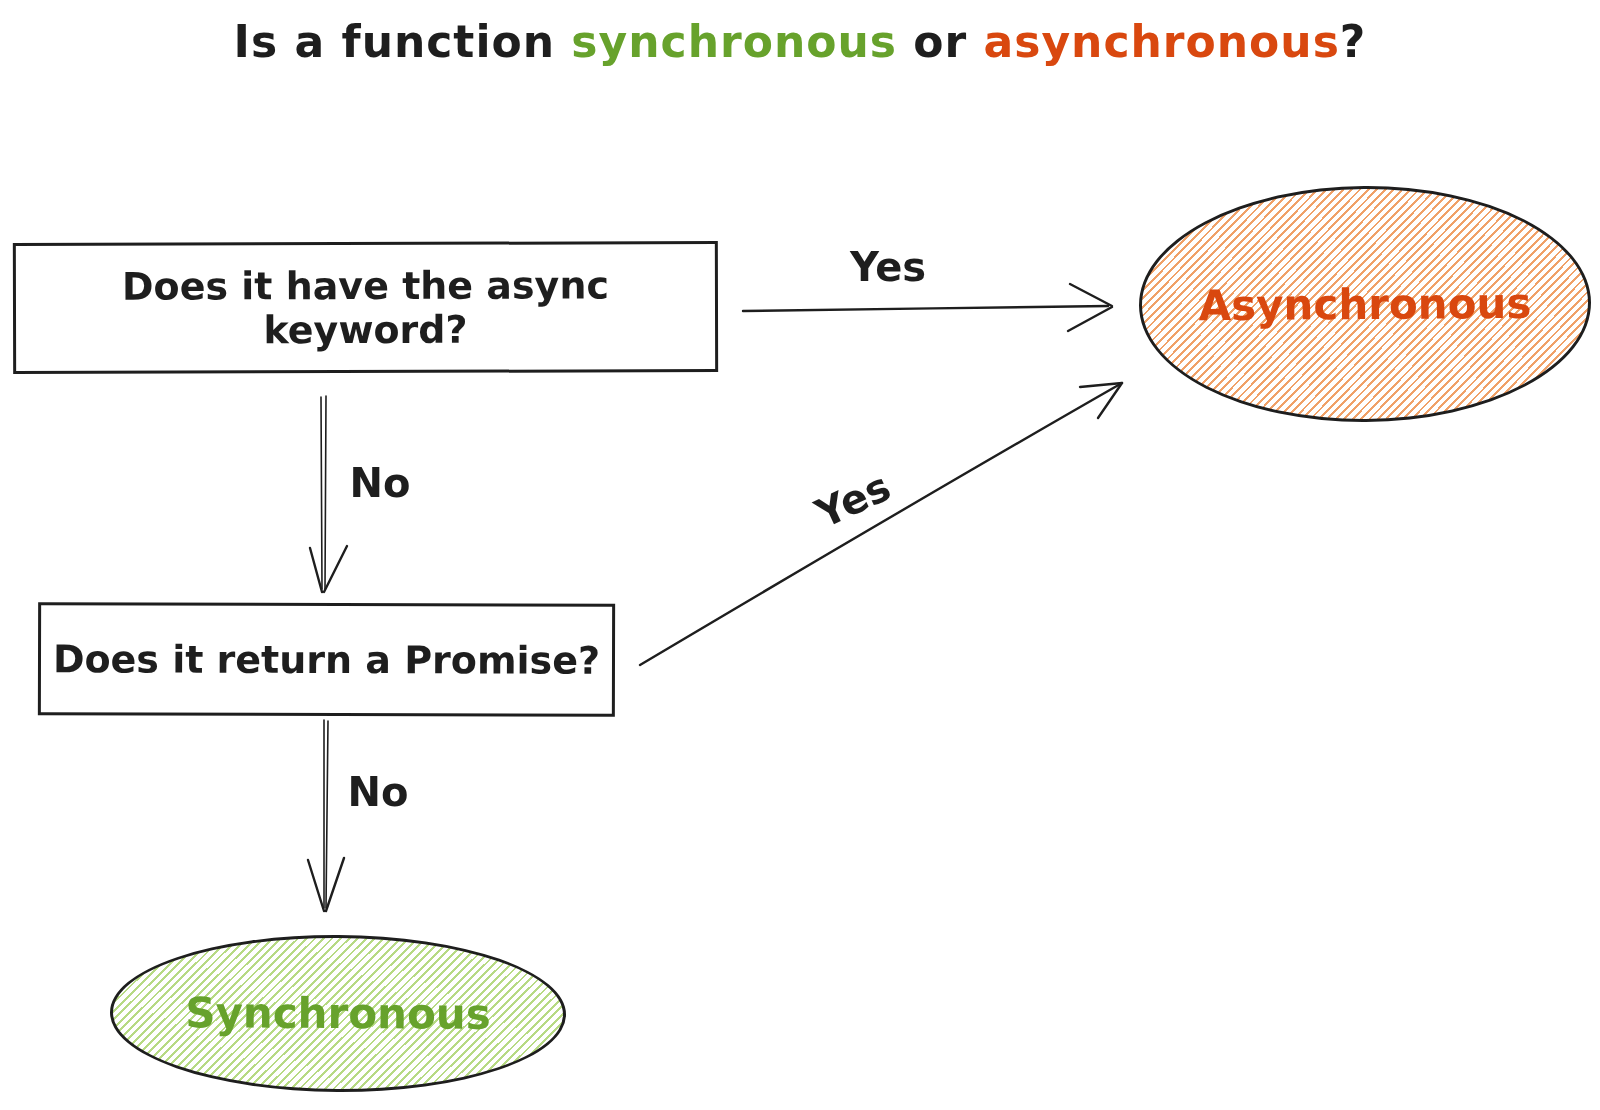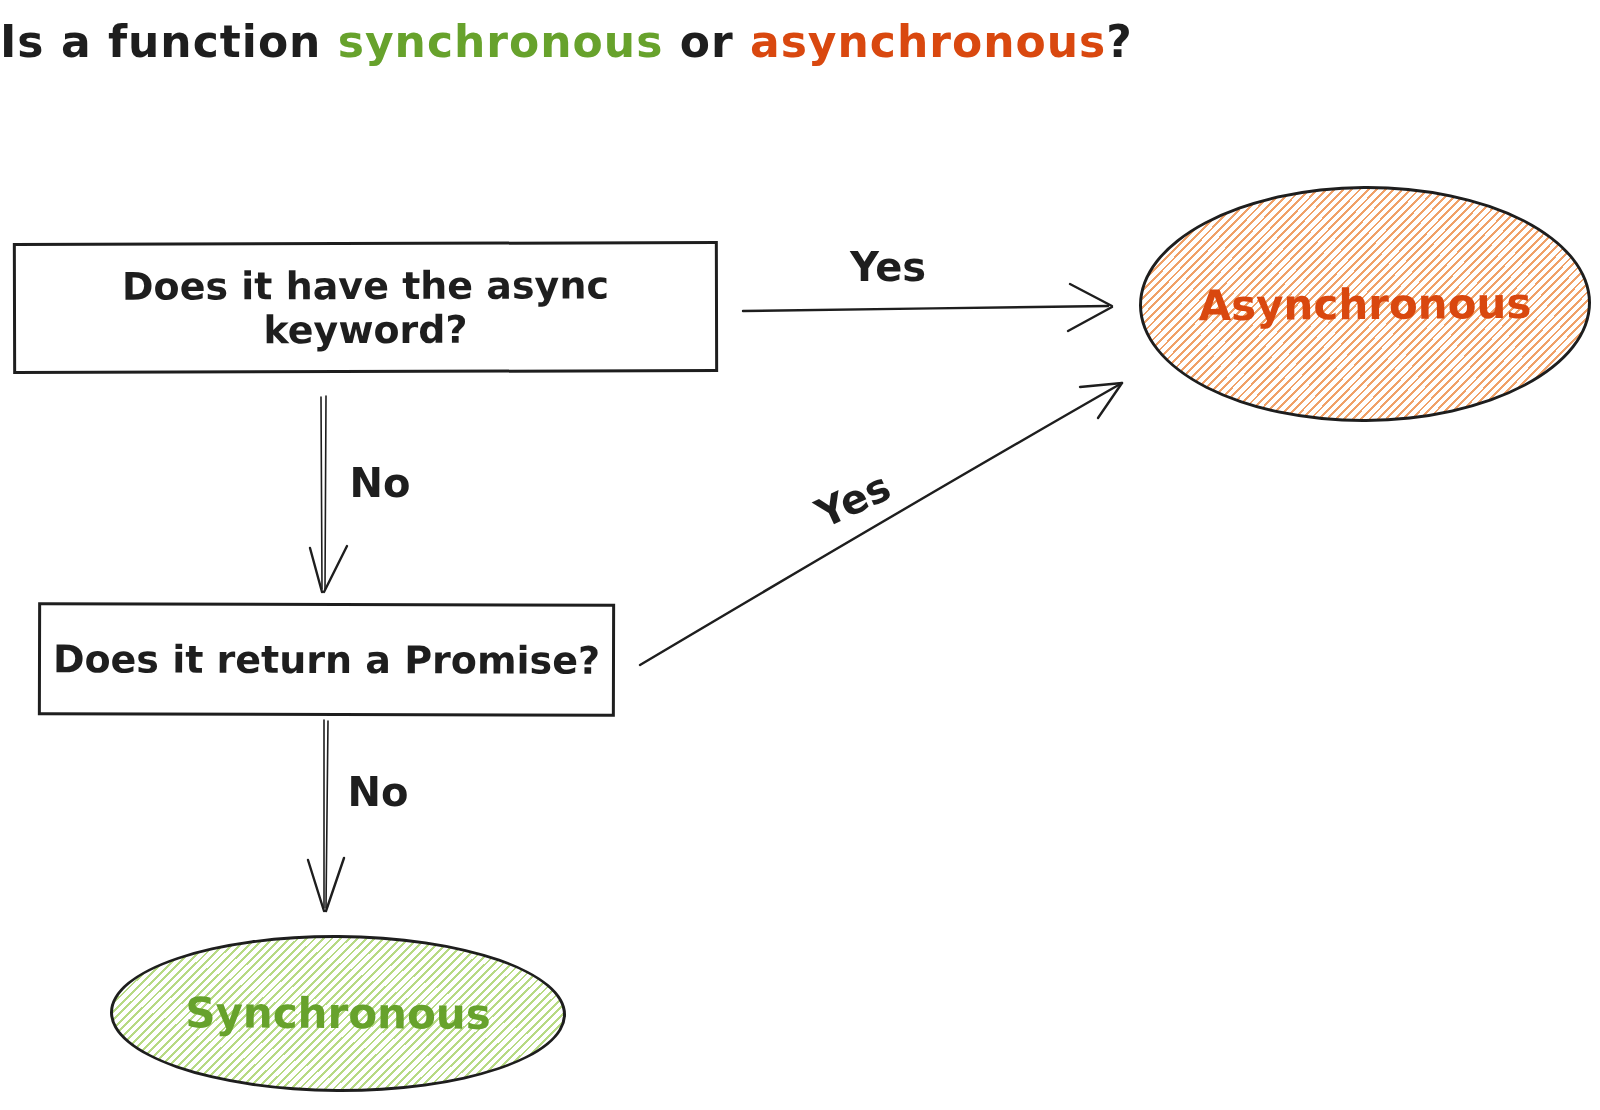--- a/index.html
+++ b/index.html
@@ -18,21 +18,21 @@
   .stage {
     position: absolute;
     inset: 0;
   }
   
   .title {
     position: absolute;
     top: 16px;
     left: 0;
     width: 100%;
-    text-align: left;
+    text-align: center;
     font-size: 44px;
     font-weight: 700;
     letter-spacing: 1px;
     white-space: pre;
   }
   .title .w-sync  { color: #67a22c; }
   .title .w-async { color: #d9480f; }
   
   .qbox {
     position: absolute;

